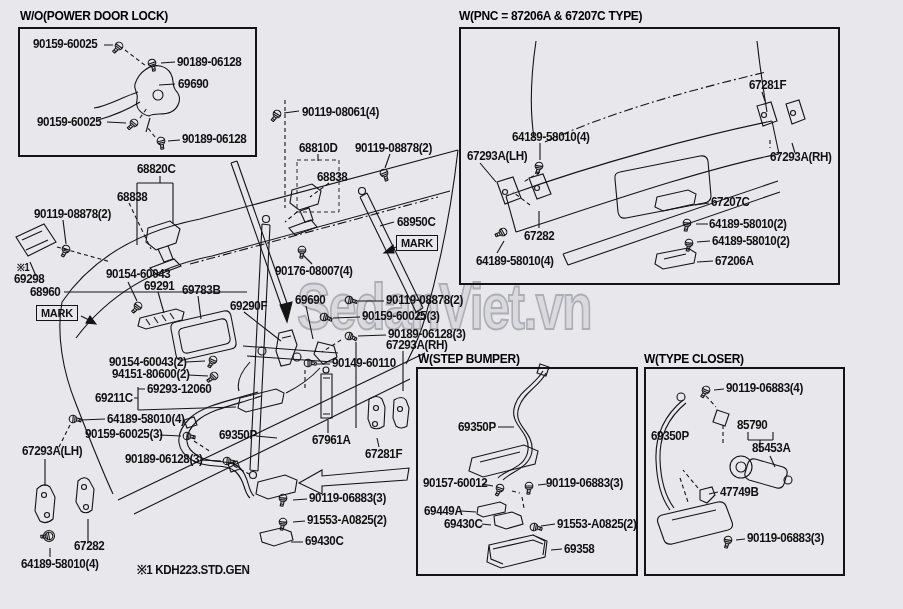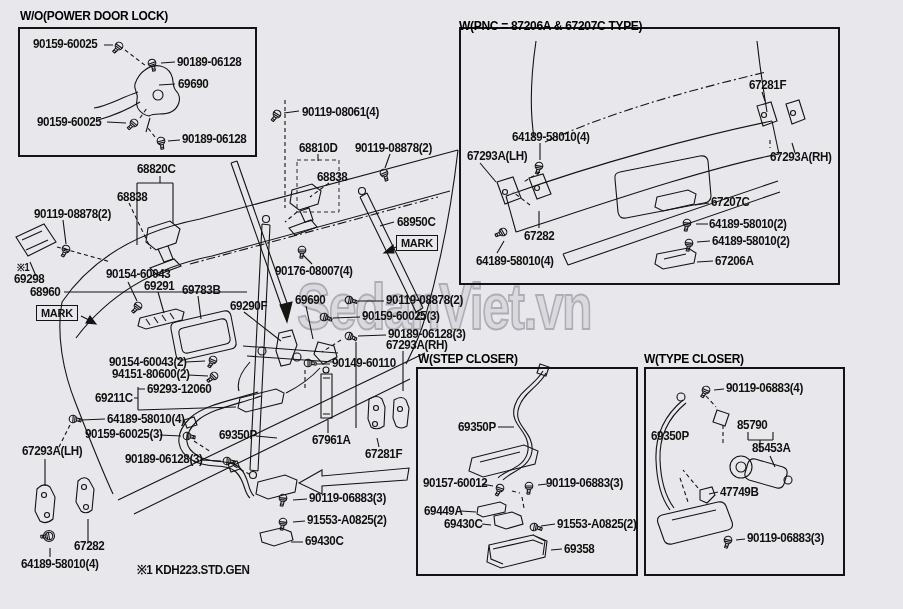--- a/index.html
+++ b/index.html
@@ -22,24 +22,24 @@
 </head>
 <body>
 
 <div class="stage">
 
   <div class="watermark">SedanViet.vn</div>
 
   <span class="hdr" style="left:20px;top:10px">W/O(POWER DOOR LOCK)</span>
   <div class="pbox" style="left:18px;top:27px;width:235px;height:126px"></div>
 
-  <span class="hdr" style="left:459px;top:20px">W(PNC = 87206A &amp; 67207C TYPE)</span>
+  <span class="hdr" style="left:459px;top:10px">W(PNC = 87206A &amp; 67207C TYPE)</span>
   <div class="pbox" style="left:459px;top:27px;width:377px;height:254px"></div>
 
-  <span class="hdr" style="left:418px;top:353px">W(STEP CLOSER)</span>
+  <span class="hdr" style="left:418px;top:353px">W(STEP BUMPER)</span>
   <div class="pbox" style="left:416px;top:367px;width:218px;height:205px"></div>
 
   <span class="hdr" style="left:644px;top:353px">W(TYPE CLOSER)</span>
   <div class="pbox" style="left:644px;top:367px;width:197px;height:205px"></div>
 
   <div class="markflag" style="left:36px;top:305px">MARK</div>
   <div class="markflag" style="left:396px;top:235px">MARK</div>
 
   <svg class="art" width="903" height="609" viewBox="0 0 903 609">
     <defs>

